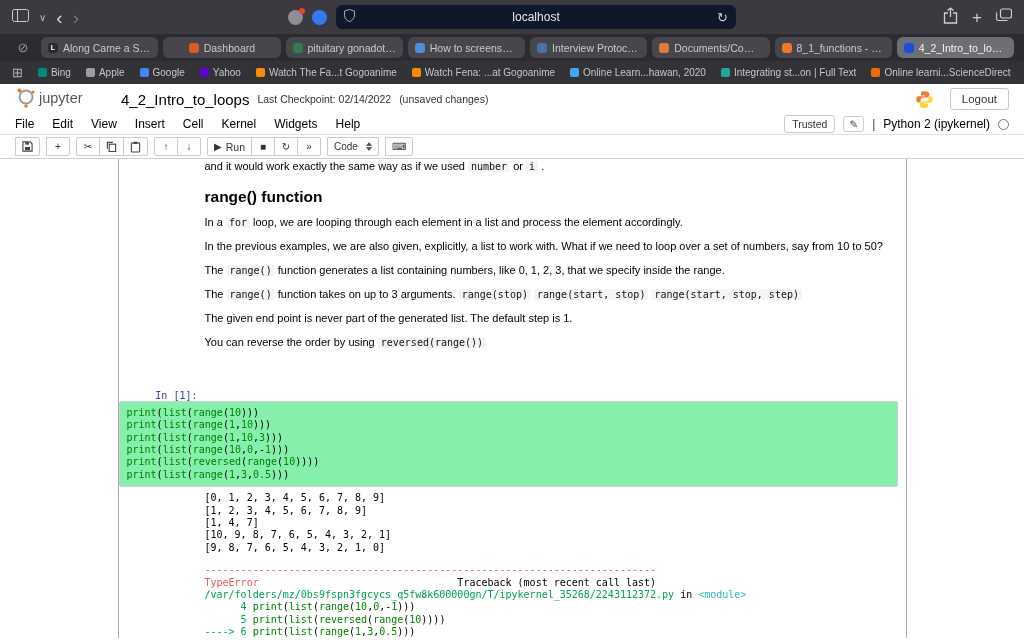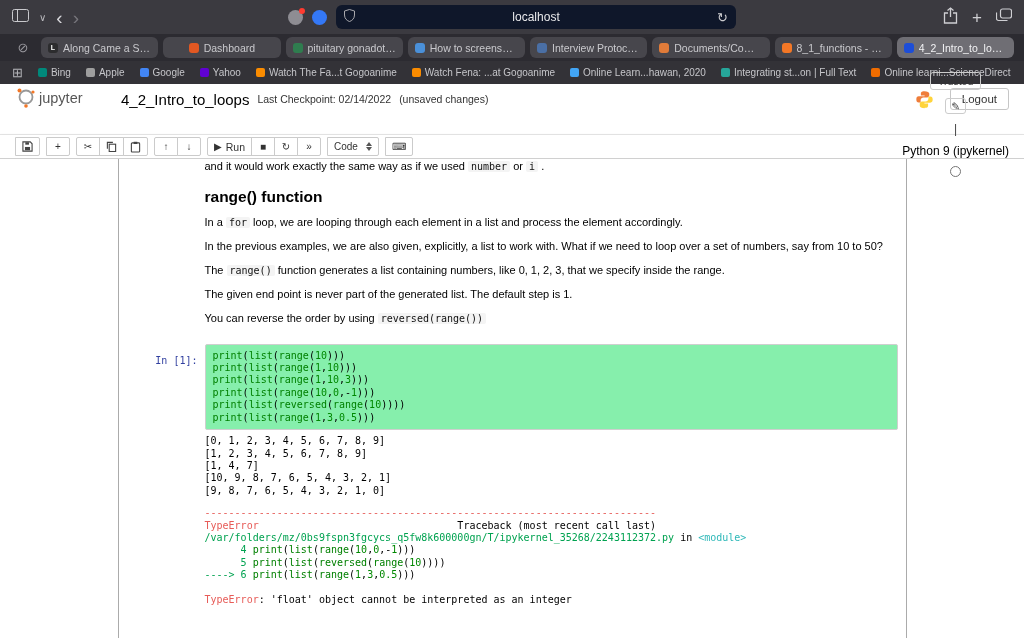--- a/index.html
+++ b/index.html
@@ -34,21 +34,21 @@
   .jp-header{height:30px;display:flex;align-items:center;padding:4px 15px;background:#fff;}
   .jp-title{font-size:15px;color:#000;margin-left:26px;}
   .jp-checkpoint{font-size:10.5px;color:#333;margin-left:8px;}
   .spacer{flex:1;}
   .kernel-logo{display:inline-flex;align-items:center;}
   .logout{margin-left:16px;font-size:11.5px;color:#333;border:1px solid #c6c6c6;border-radius:3px;padding:4px 11px;background:#fff;font-family:"Liberation Sans",sans-serif;}
   .jp-menubar{height:21px;display:flex;align-items:center;padding:0 15px;border-bottom:1px solid #e7e7e7;background:#fff;}
   .menus{display:flex;align-items:center;}
   .menu-item{font-size:12px;color:#000;padding:0 9px;}
   .menu-item:first-child{padding-left:0;}
-  .mright{margin-left:auto;display:flex;align-items:center;gap:8px;flex-direction:column;}
+  .mright{margin-left:auto;display:flex;align-items:center;gap:8px;}
   .trusted{font-size:10.5px;border:1px solid #ccc;border-radius:3px;padding:2px 7px;color:#333;}
   .editicon{font-size:10.5px;border:1px solid #ccc;border-radius:3px;padding:1px 5px;color:#333;}
   .msep{color:#444;font-size:12px;}
   .kernel-name{font-size:12px;}
   .kernel-status{width:11px;height:11px;border:1.5px solid #757575;border-radius:50%;}
   .jp-toolbar{height:24px;display:flex;align-items:center;gap:6px;padding:0 15px;border-bottom:1px solid #d0d0d0;box-shadow:0 1px 3px rgba(87,87,87,.18);background:#fff;}
   .tgroup{display:flex;}
   .tbtn{height:19px;min-width:24px;display:inline-flex;align-items:center;justify-content:center;gap:4px;background:#fff;border:1px solid #cbcbcb;font-size:10px;color:#333;padding:0 6px;font-family:"Liberation Sans",sans-serif;}
   .tgroup .tbtn+.tbtn{margin-left:-1px;}
   .tgroup .tbtn:first-child{border-radius:2px 0 0 2px;}
@@ -58,21 +58,21 @@
   .sel-arrows i{width:0;height:0;border-left:3px solid transparent;border-right:3px solid transparent;display:block;}
   .a-up{border-bottom:4px solid #555;}
   .a-dn{border-top:4px solid #555;}
   
   .nb-wrap{height:479px;background:#fff;display:flex;justify-content:center;overflow:hidden;}
   .nb{width:789px;background:#fff;border-left:1px solid #ababab;border-right:1px solid #ababab;padding:0 8px 0 0;overflow:hidden;}
   .text-cell{margin-left:86px;font-size:11px;color:#000;padding:4.8px 0;line-height:1.32;white-space:nowrap;}
   .clip{margin-top:-5px;}
   .ic{font-family:"DejaVu Sans Mono",monospace;font-size:10px;background:#f4f4f4;color:#111;padding:0 3px;border-radius:2px;}
   .nb-heading{margin-left:86px;font-size:15.5px;font-weight:bold;padding:10px 0 4px;color:#000;}
-  .code-cell{display:flex;margin-top:13px;}
+  .code-cell{display:flex;margin-top:24px;flex-direction:column;}
   .prompt{width:86px;text-align:right;padding-right:7px;font-family:"DejaVu Sans Mono",monospace;font-size:10px;color:#303f9f;padding-top:11px;}
   .input-area{flex:1;border:1px solid #cfcfcf;border-radius:2px;background:#86efac;padding:5px 7px;font-family:"DejaVu Sans Mono",monospace;font-size:10px;line-height:12.4px;white-space:pre;color:#000;}
   .kb{color:#008000;}
   .kn{color:#080;}
   .output{margin-left:86px;font-family:"DejaVu Sans Mono",monospace;font-size:10px;line-height:12.4px;white-space:pre;color:#000;padding:5px 0 4px;}
   .traceback{margin-left:86px;font-family:"DejaVu Sans Mono",monospace;font-size:10px;line-height:12.4px;white-space:pre;padding-top:6px;color:#000;}
   .ared{color:#e75c58;}
   .agreen{color:#00a250;}
   .acyan{color:#2eb8b8;}
 </style>
@@ -217,25 +217,35 @@
   <span class="kernel-logo">
     <svg width="19" height="19" viewBox="0 0 20 20">
       <path d="M9.8 1.2c-3.2 0-3.6 1.4-3.6 2.6v2h3.9v.9H4c-1.9 0-2.6 1.3-2.6 3.2 0 1.9.7 3.2 2.6 3.2h1.9v-2.3c0-1.7 1.4-2.9 3-2.9h3.8c1.3 0 2.3-1 2.3-2.3V3.8c0-1.6-1.9-2.6-5.2-2.6z" fill="#ef7d3a"></path>
       <path d="M10.2 18.8c3.2 0 3.6-1.4 3.6-2.6v-2H9.9v-.9h6.1c1.9 0 2.6-1.3 2.6-3.2 0-1.9-.7-3.2-2.6-3.2h-1.9v2.3c0 1.7-1.4 2.9-3 2.9H7.3c-1.3 0-2.3 1-2.3 2.3v2.2c0 1.6 1.9 2.6 5.2 2.6z" fill="#ffd43b"></path>
     </svg>
   </span>
   <button class="logout">Logout</button>
 </div>
 
 <div class="jp-menubar">
+  <div class="menus">
+      <span class="menu-item">File</span>
+      <span class="menu-item">Edit</span>
+      <span class="menu-item">View</span>
+      <span class="menu-item">Insert</span>
+      <span class="menu-item">Cell</span>
+      <span class="menu-item">Kernel</span>
+      <span class="menu-item">Widgets</span>
+      <span class="menu-item">Help</span>
+    </div>
   <div class="mright">
     <span class="trusted">Trusted</span>
     <span class="editicon">✎</span>
     <span class="msep">|</span>
-    <span class="kernel-name">Python 9 (ipykernel)</span>
+    <span class="kernel-name">Python 2 (ipykernel)</span>
     <span class="kernel-status"></span>
   </div>
 </div>
 
 <div class="jp-toolbar">
   <div class="tgroup">
       <button class="tbtn">
         <svg width="11" height="11" viewBox="0 0 12 12">
           <path d="M1 1h8l2 2v8H1z" fill="none" stroke="#444" stroke-width="1.2"></path>
           <rect x="3.2" y="6.5" width="5.6" height="3.6" fill="#444"></rect>
@@ -289,20 +299,21 @@
 </div>
 
 <div class="nb-wrap">
   <div class="nb">
     <div class="text-cell clip" id="mk-clip"><span>and it would work exactly the same way as if we used </span><span class="ic">number</span><span> or </span><span class="ic">i</span><span> .</span></div>
     <div class="nb-heading">range() function</div>
     <div id="paragraphs">
         <div class="text-cell"><span>In a </span><span class="ic">for</span><span> loop, we are looping through each element in a list and process the element accordingly.</span></div>
         <div class="text-cell"><span>In the previous examples, we are also given, explicitly, a list to work with. What if we need to loop over a set of numbers, say from 10 to 50?</span></div>
         <div class="text-cell"><span>The </span><span class="ic">range()</span><span> function generates a list containing numbers, like 0, 1, 2, 3, that we specify inside the range.</span></div>
+        <div class="text-cell"><span>The </span><span class="ic">range()</span><span> function takes on up to 3 arguments. </span><span class="ic">range(stop)</span><span> </span><span class="ic">range(start, stop)</span><span> </span><span class="ic">range(start, stop, step)</span></div>
         <div class="text-cell"><span>The given end point is never part of the generated list. The default step is 1.</span></div>
         <div class="text-cell"><span>You can reverse the order by using </span><span class="ic">reversed(range())</span></div>
       </div>
     <div class="code-cell">
       <div class="prompt">In [1]:</div>
       <div class="input-area" id="code-area"><div><span class="kb">print</span>(<span class="kb">list</span>(<span class="kb">range</span>(<span class="kn">10</span>)))</div><div><span class="kb">print</span>(<span class="kb">list</span>(<span class="kb">range</span>(<span class="kn">1</span>,<span class="kn">10</span>)))</div><div><span class="kb">print</span>(<span class="kb">list</span>(<span class="kb">range</span>(<span class="kn">1</span>,<span class="kn">10</span>,<span class="kn">3</span>)))</div><div><span class="kb">print</span>(<span class="kb">list</span>(<span class="kb">range</span>(<span class="kn">10</span>,<span class="kn">0</span>,-<span class="kn">1</span>)))</div><div><span class="kb">print</span>(<span class="kb">list</span>(<span class="kb">reversed</span>(<span class="kb">range</span>(<span class="kn">10</span>))))</div><div><span class="kb">print</span>(<span class="kb">list</span>(<span class="kb">range</span>(<span class="kn">1</span>,<span class="kn">3</span>,<span class="kn">0.5</span>)))</div></div>
     </div>
     <div class="output" id="output-area"><div>[0, 1, 2, 3, 4, 5, 6, 7, 8, 9]</div><div>[1, 2, 3, 4, 5, 6, 7, 8, 9]</div><div>[1, 4, 7]</div><div>[10, 9, 8, 7, 6, 5, 4, 3, 2, 1]</div><div>[9, 8, 7, 6, 5, 4, 3, 2, 1, 0]</div></div>
     <div class="traceback" id="tb-area"><div><span class="ared">---------------------------------------------------------------------------</span></div><div><span class="ared">TypeError</span><span>                                 Traceback (most recent call last)</span></div><div><span class="agreen">/var/folders/mz/0bs9fspn3fgcycs_q5fw8k600000gn/T/ipykernel_35268/2243112372.py</span><span> in </span><span class="acyan">&lt;module&gt;</span></div><div><span class="agreen">      4 </span><span><span class="kb">print</span>(<span class="kb">list</span>(<span class="kb">range</span>(<span class="kn">10</span>,<span class="kn">0</span>,-<span class="kn">1</span>)))</span></div><div><span class="agreen">      5 </span><span><span class="kb">print</span>(<span class="kb">list</span>(<span class="kb">reversed</span>(<span class="kb">range</span>(<span class="kn">10</span>))))</span></div><div><span class="agreen">----&gt; 6 </span><span><span class="kb">print</span>(<span class="kb">list</span>(<span class="kb">range</span>(<span class="kn">1</span>,<span class="kn">3</span>,<span class="kn">0.5</span>)))</span></div><div><span> </span></div><div><span class="ared">TypeError</span><span>: 'float' object cannot be interpreted as an integer</span></div></div>
   </div>

